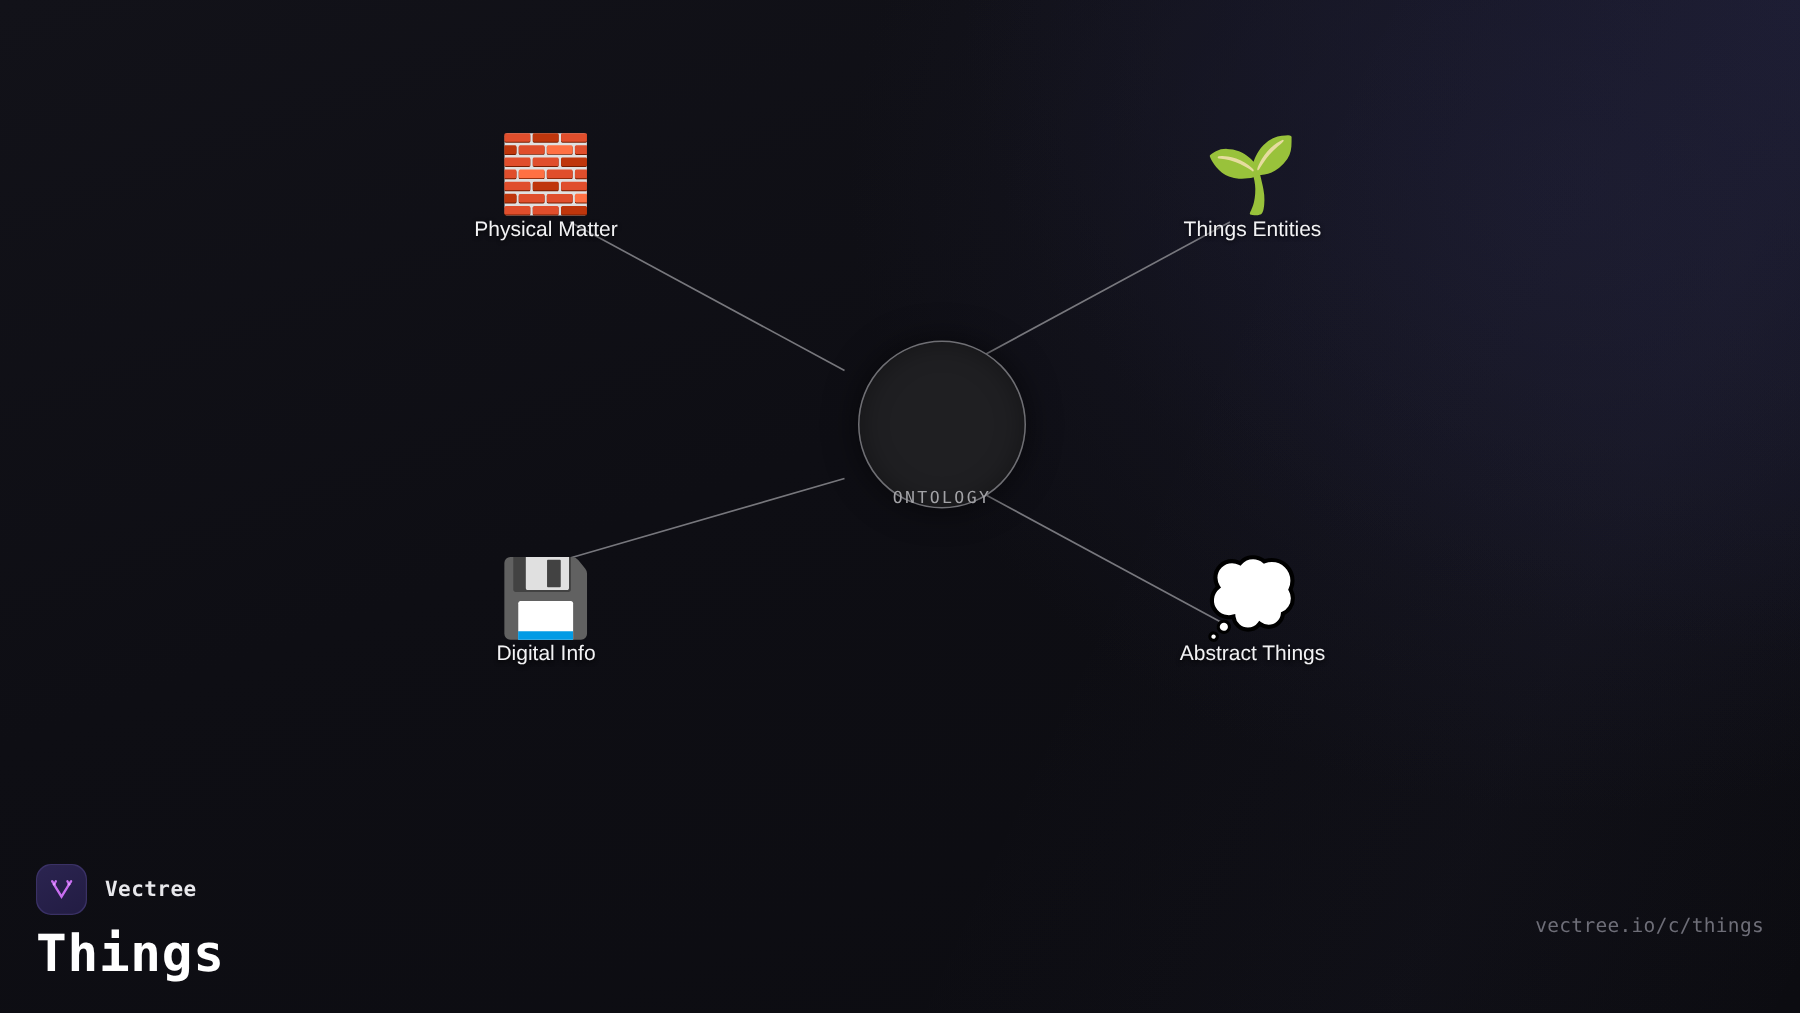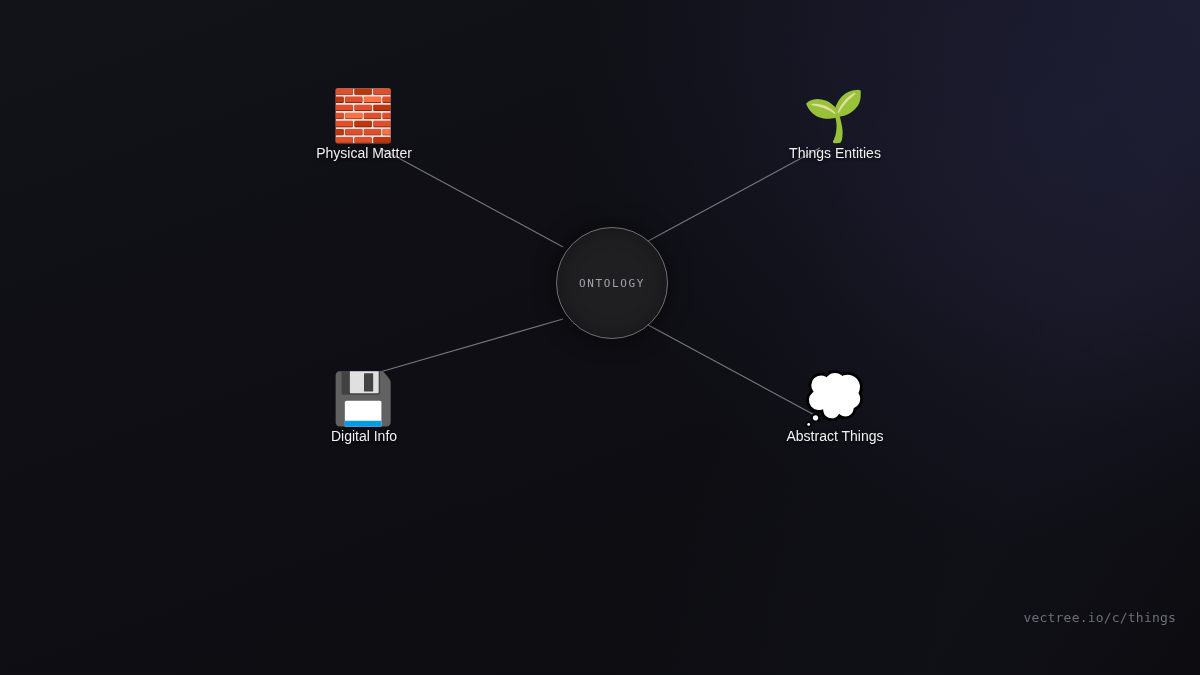--- a/index.html
+++ b/index.html
@@ -117,21 +117,21 @@
 
     <svg id="edges" viewBox="0 0 1200 675" xmlns="http://www.w3.org/2000/svg">
       <g stroke="#8a8a8f" stroke-width="1.1" fill="none" opacity="0.85">
         <line x1="563" y1="247" x2="380" y2="148"></line>
         <line x1="637" y1="247" x2="820" y2="148"></line>
         <line x1="563" y1="319" x2="380" y2="372"></line>
         <line x1="637" y1="319" x2="820" y2="418"></line>
       </g>
     </svg>
 
-    <div class="hub" style="left:556px; top:227px;">
+    <div class="hub" style="left:572px; top:227px;align-items:flex-end;">
       <span class="hub-label">ONTOLOGY</span>
     </div>
 
     <div class="node" style="left:364px; top:88px;">
       <span class="node-icon">🧱</span>
       <span class="node-label">Physical Matter</span>
     </div>
 
     <div class="node" style="left:835px; top:88px;">
       <span class="node-icon">🌱</span>
@@ -144,17 +144,34 @@
     </div>
 
     <div class="node" style="left:835px; top:371px;">
       <span class="node-icon">💭</span>
       <span class="node-label">Abstract Things</span>
     </div>
 
   </div>
 
   <div id="footer-left">
+    <div class="brand-row">
+      <span class="brand-mark">
+        <svg width="22" height="22" viewBox="0 0 24 24" xmlns="http://www.w3.org/2000/svg">
+          <g stroke="#c86ef0" stroke-width="1.7" fill="none" stroke-linecap="round">
+            <path d="M6.5 8.2 L12 17.2 L17.5 8.2"></path>
+            <path d="M5.2 6.0 L6.6 8.0"></path>
+            <path d="M7.9 6.0 L6.8 8.0"></path>
+            <path d="M16.3 6.0 L17.4 8.0"></path>
+            <path d="M19.0 6.0 L17.6 8.0"></path>
+          </g>
+          <circle cx="6.6" cy="8.1" r="0.9" fill="#e09bff"></circle>
+          <circle cx="17.5" cy="8.1" r="0.9" fill="#e09bff"></circle>
+        </svg>
+      </span>
+      <span class="brand-name">Vectree</span>
+    </div>
+    <div class="page-title">Things</div>
   </div>
 
   <div id="footer-url">vectree.io/c/things</div>
 
 </div>
 
 </body></html>

